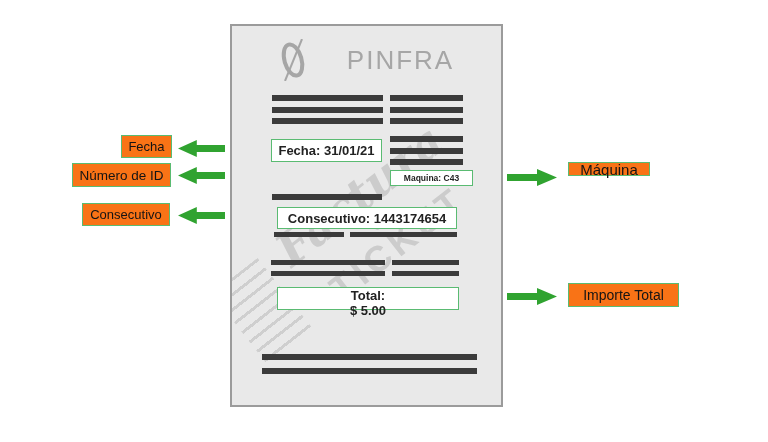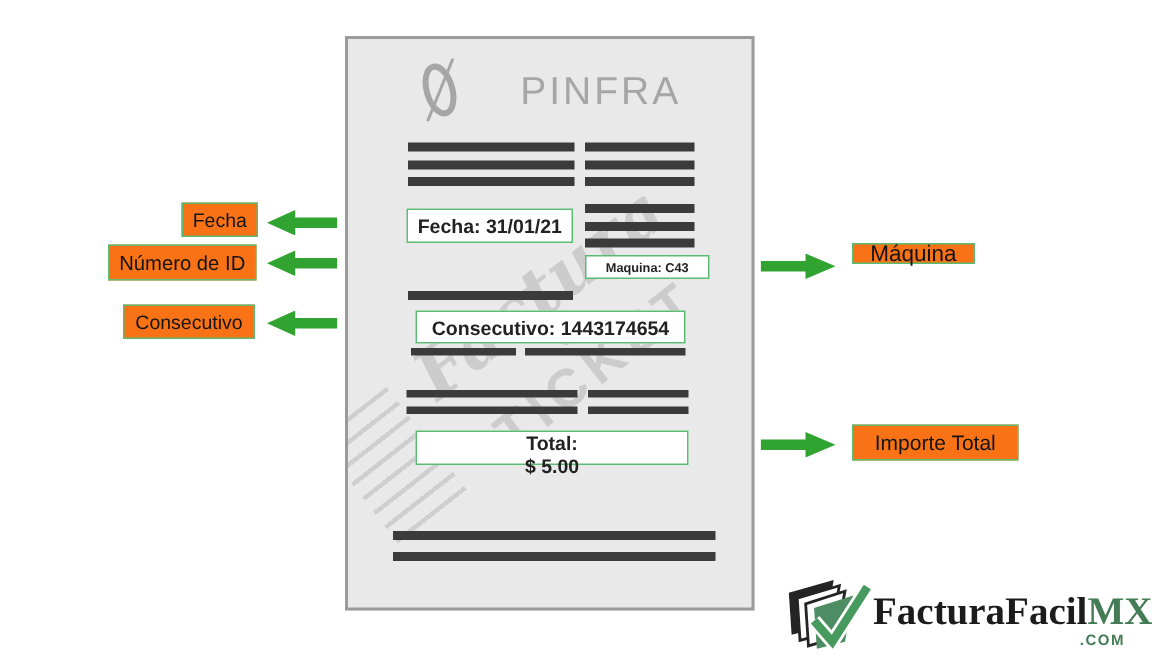--- a/index.html
+++ b/index.html
@@ -111,26 +111,14 @@
 
   <div class="anno" style="left:82px;top:203px;width:88px;height:23px;font-size:13px">Consecutivo</div>
   <div class="arrow left" style="left:178px;top:207px;width:47px;height:17px"></div>
 
   <div class="arrow right" style="left:507px;top:169px;width:50px;height:17px"></div>
   <div class="anno" style="left:568px;top:162px;width:82px;height:14px;font-size:15px">Máquina</div>
 
   <div class="arrow right" style="left:507px;top:288px;width:50px;height:17px"></div>
   <div class="anno" style="left:568px;top:283px;width:111px;height:24px;font-size:14px">Importe Total</div>
 
-  <div class="ffmx">
-    <svg class="ffmx-icon" width="58" height="56" viewBox="0 0 62 58">
-      <polygon points="2,12 34,3 28,36 4,42" fill="#242424"></polygon>
-      <polygon points="8,16 38,7 32,40 10,46" fill="#ffffff" stroke="#242424" stroke-width="2"></polygon>
-      <polygon points="14,20 42,11 36,44 16,50" fill="#ffffff" stroke="#242424" stroke-width="2"></polygon>
-      <polygon points="20,23 48,14 42,47 22,52" fill="#4e8d63"></polygon>
-      <path d="M20,32 L33,47 L58,8" fill="none" stroke="#ffffff" stroke-width="10"></path>
-      <path d="M20,32 L33,47 L58,8" fill="none" stroke="#479a5e" stroke-width="6"></path>
-    </svg>
-    <div class="ffmx-text"><span>FacturaFacil</span><span class="ffmx-mx">MX</span></div>
-    <div class="ffmx-com">.COM</div>
-  </div>
 
 </div>
 
 </body></html>

